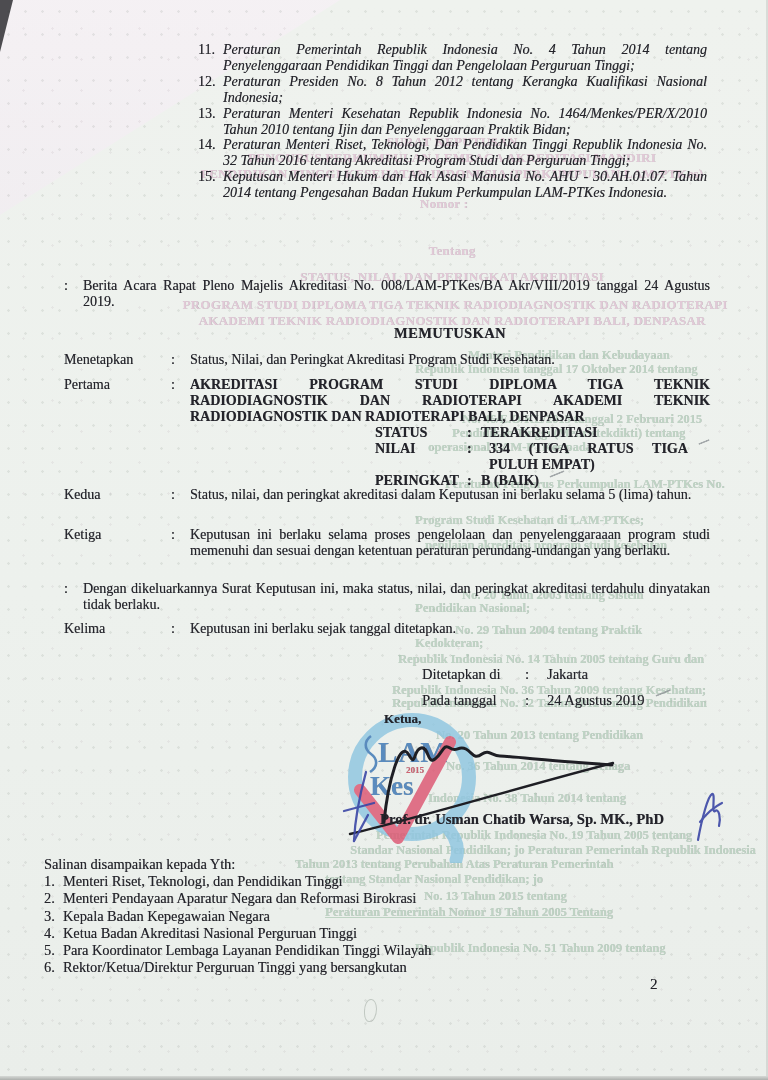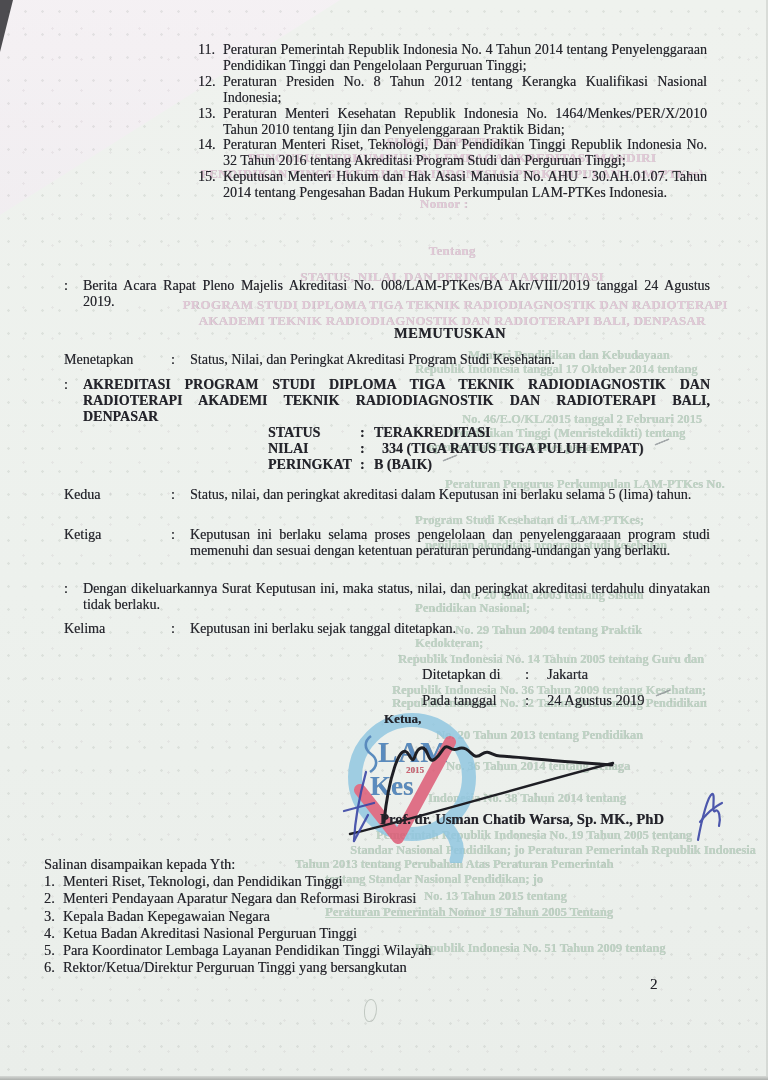--- a/index.html
+++ b/index.html
@@ -27,21 +27,21 @@
   .right-edge { position:absolute; right:0; top:0; width:2px; height:100%;
     background:rgba(150,155,150,.25); z-index:2; }
 
   .ink { text-shadow:0.3px 0 0 rgba(35,35,42,.5); }
 
   
   .consider-list { position:absolute; left:198px; top:42px; width:509px; z-index:2;
     font-size:14px; line-height:15.9px; }
   .c-item { display:flex; }
   .c-num { width:25px; flex:none; }
-  .c-text { flex:1; text-align:justify; }
+  .c-text { flex:1; text-align:justify;font-style:italic; }
 
   
   .row { position:absolute; left:64px; width:646px; display:flex; z-index:2;
     font-size:14px; line-height:16px; }
   .row-label { width:107px; flex:none; }
   .row-sep { width:19px; flex:none; }
   .row-text { flex:1; text-align:justify; }
   .bold { font-weight:bold; }
 
   .memutuskan { position:absolute; left:190px; top:325px; width:520px; z-index:2;
@@ -159,20 +159,21 @@
 
   <div id="decisions">
       <div class="row" style="top: 352px;">
         <span class="row-label">Menetapkan</span>
         <span class="row-sep">:</span>
         <div class="row-text">
           <div>Status, Nilai, dan Peringkat Akreditasi Program Studi Kesehatan.</div>
         </div>
       </div>
       <div class="row" style="top: 377px;">
+        <span class="row-label">Pertama</span>
         <span class="row-sep">:</span>
         <div class="row-text">
           <div class="bold">AKREDITASI PROGRAM STUDI DIPLOMA TIGA TEKNIK RADIODIAGNOSTIK DAN RADIOTERAPI AKADEMI TEKNIK RADIODIAGNOSTIK DAN RADIOTERAPI BALI, DENPASAR</div>
           <div class="details">
             <div class="d-row">
               <span class="d-key">STATUS</span>
               <span class="d-sep">:</span>
               <span class="d-val">TERAKREDITASI</span>
             </div>
             <div class="d-row">

